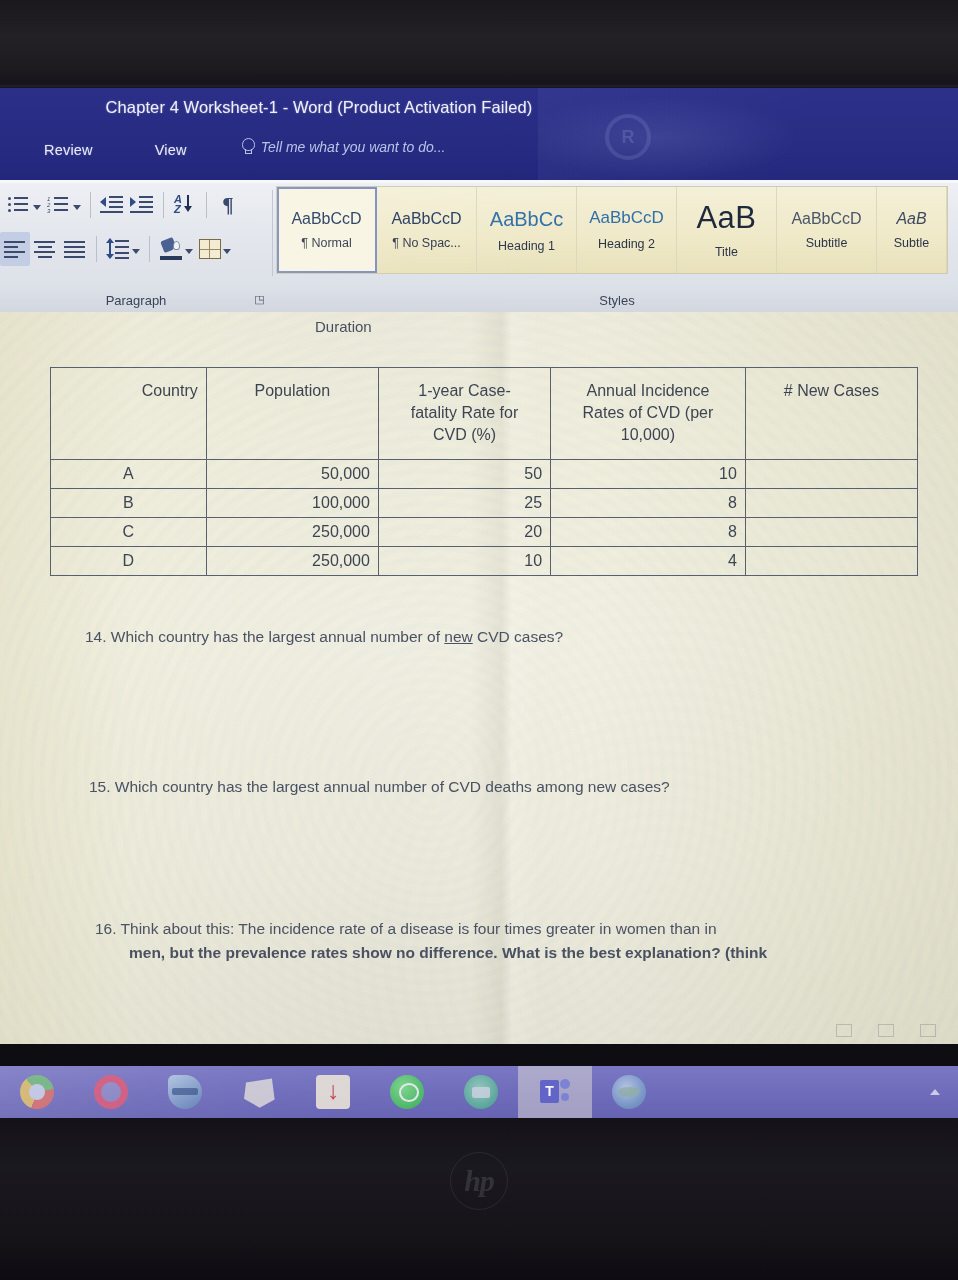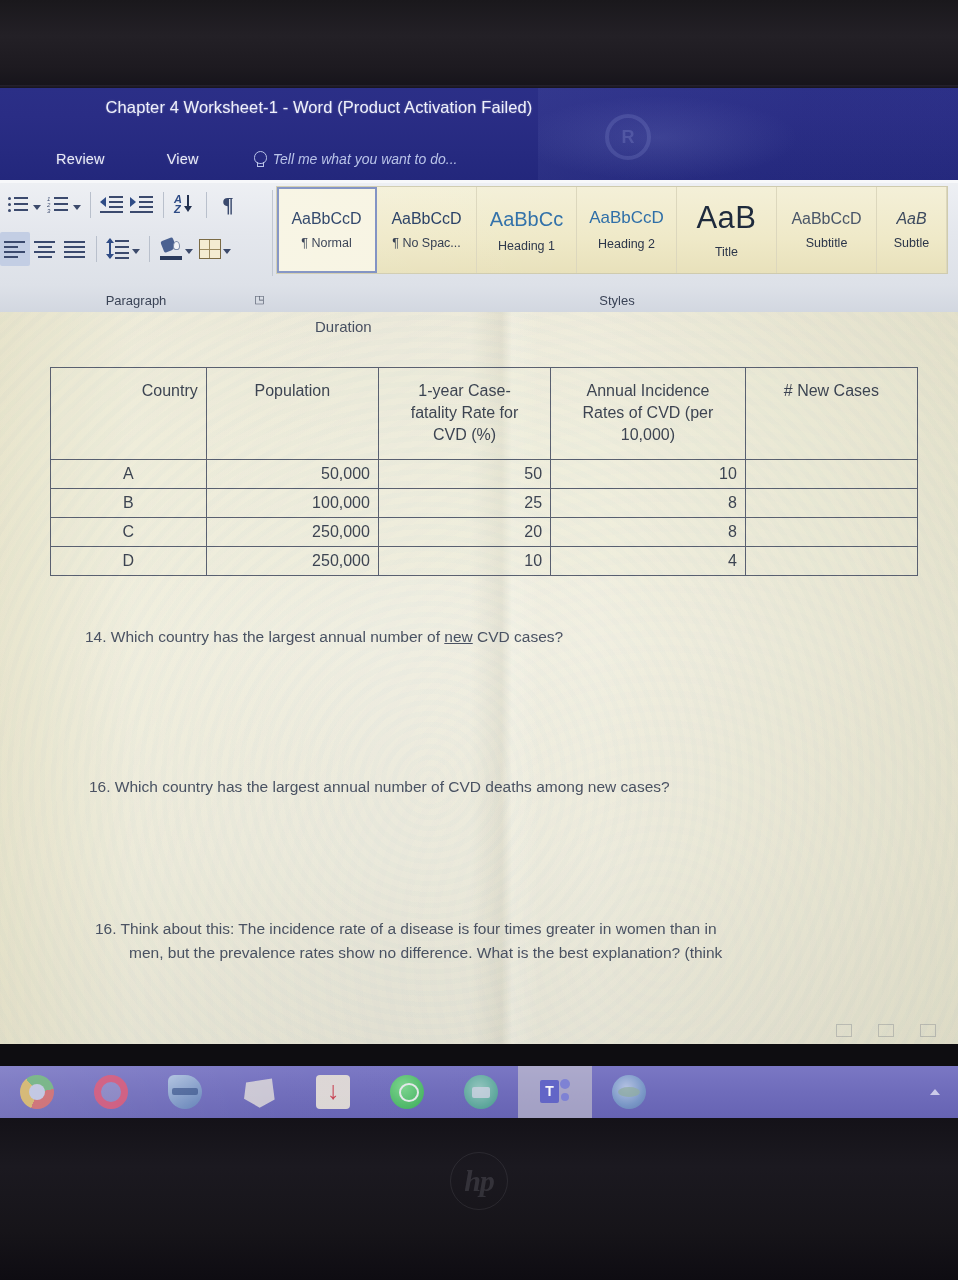--- a/index.html
+++ b/index.html
@@ -56,22 +56,22 @@
   }
 
   .window-title {
     position: absolute; left: 0; top: 10px; width: 958px;
     text-align: center; color: #eef0fb; font-size: 16.5px; letter-spacing: .1px;
     text-shadow: 0 0 2px rgba(255,255,255,.35);
     padding-right: 320px;
   }
 
   .tabstrip {
-    position: absolute; left: 16px; top: 50px; width: 792px; height: 42px;
-    display: flex; align-items: center; gap: 0px;
+    position: absolute; left: 4px; top: 50px; width: 792px; height: 42px;
+    display: flex; align-items: flex-start; gap: 0px;
   }
   .tab {
     color: #e9ebf8; font-size: 14.5px; padding: 4px 10px; letter-spacing: .2px;
     text-shadow: 0 0 2px rgba(255,255,255,.25);
   }
   .tab#tab-review { margin-left: 30px; }
   .tab#tab-view { margin-left: 42px; }
   .tellme {
     display: flex; align-items: center; gap: 7px; margin-left: 44px;
     color: #b9c3e8; font-size: 14px; font-style: italic;
@@ -267,21 +267,21 @@
   .doc-table thead th.col-new { text-align: center; }
 
   .q {
     position: absolute; color: #3d4659; font-size: 15.5px; line-height: 1.55;
     font-family: "Liberation Sans", sans-serif;
     margin-left: 23px;
   }
   #q14 { left: 62px; top: 313px; }
   #q15 { left: 66px; top: 463px; }
   #q16 { left: 72px; top: 605px; width: 790px; }
-  #q16 .ind { display: block; padding-left: 34px; }
+  #q16 .ind { display: block; padding-left: 34px; font-weight: bold; }
   .u { text-decoration: underline; }
 
   .status-icons {
     position: absolute; right: 22px; top: 712px; display: flex; gap: 26px; opacity: .3;
   }
   .status-icons div { width: 16px; height: 13px; border: 1.5px solid #5a6173; }
 
   
   .taskbar {
     position: absolute; left: 0; top: 1066px; width: 958px; height: 52px;
@@ -639,21 +639,21 @@
           <td class="col-air">4</td>
           <td class="col-new"></td>
         </tr>
       </tbody>
     </table>
 
     <div class="q" id="q14">
       <span>14. Which country has the largest annual number of </span><span class="u">new</span><span> CVD cases?</span>
     </div>
 
-    <div class="q" id="q15">16. Which country has the largest annual number of CVD deaths among new cases?</div>
+    <div class="q" id="q15">15. Which country has the largest annual number of CVD deaths among new cases?</div>
 
     <div class="q" id="q16">
       <span>16. Think about this:  The incidence rate of a disease is four times greater in women than in</span>
       <span class="ind">men, but the prevalence rates show no difference.  What is the best explanation? (think</span>
     </div>
 
     <div class="status-icons">
       <div></div>
       <div></div>
       <div></div>

